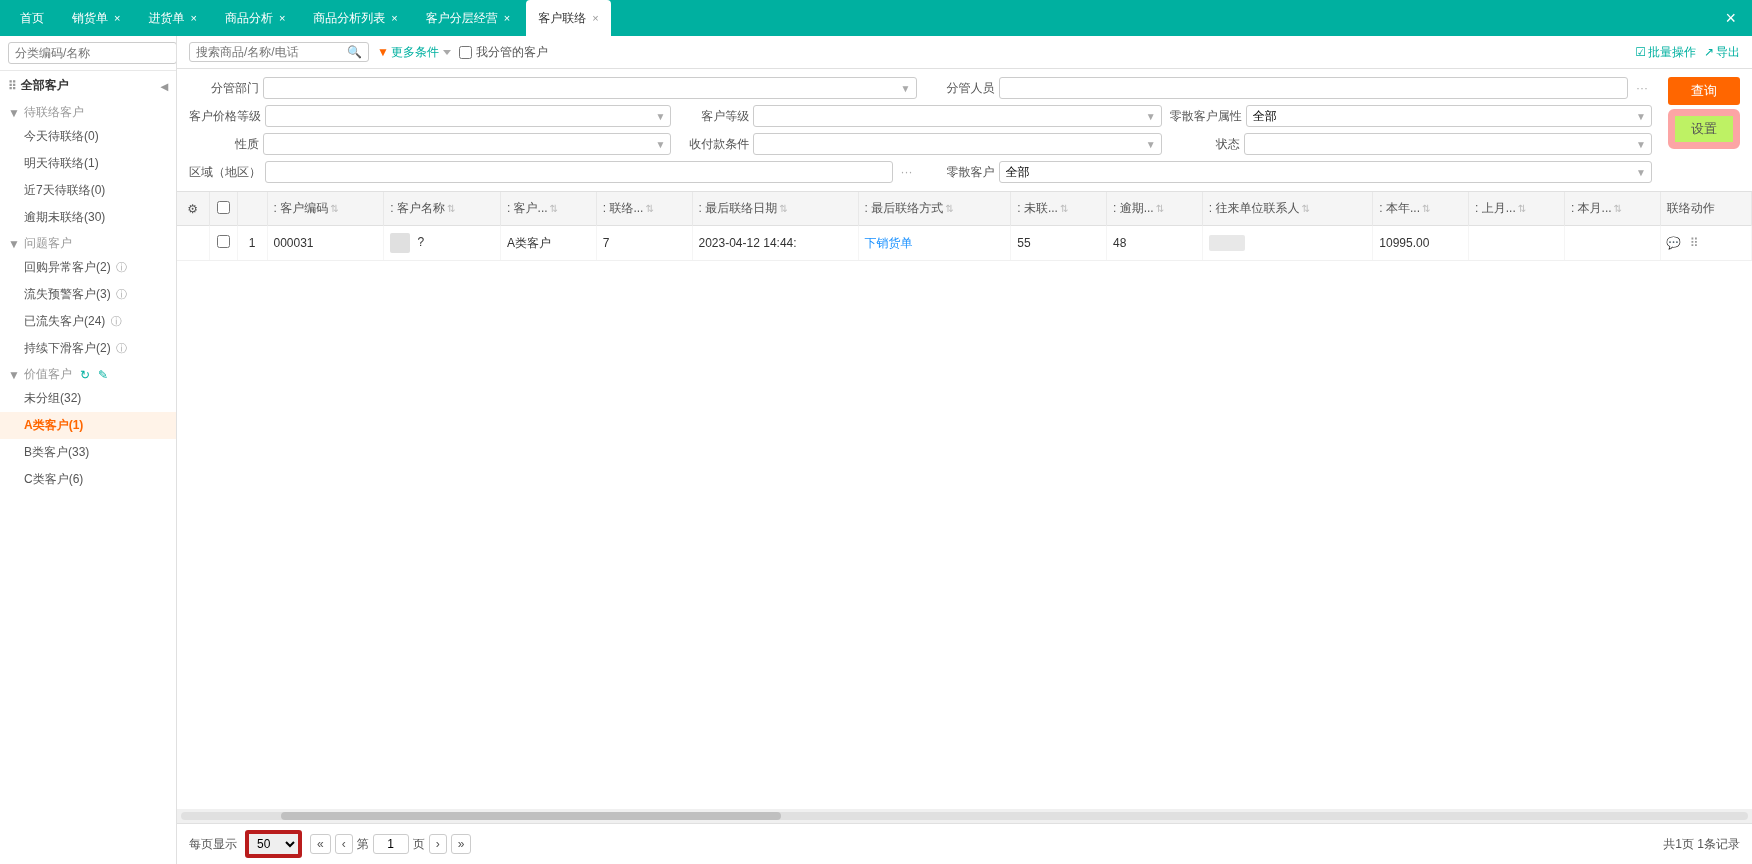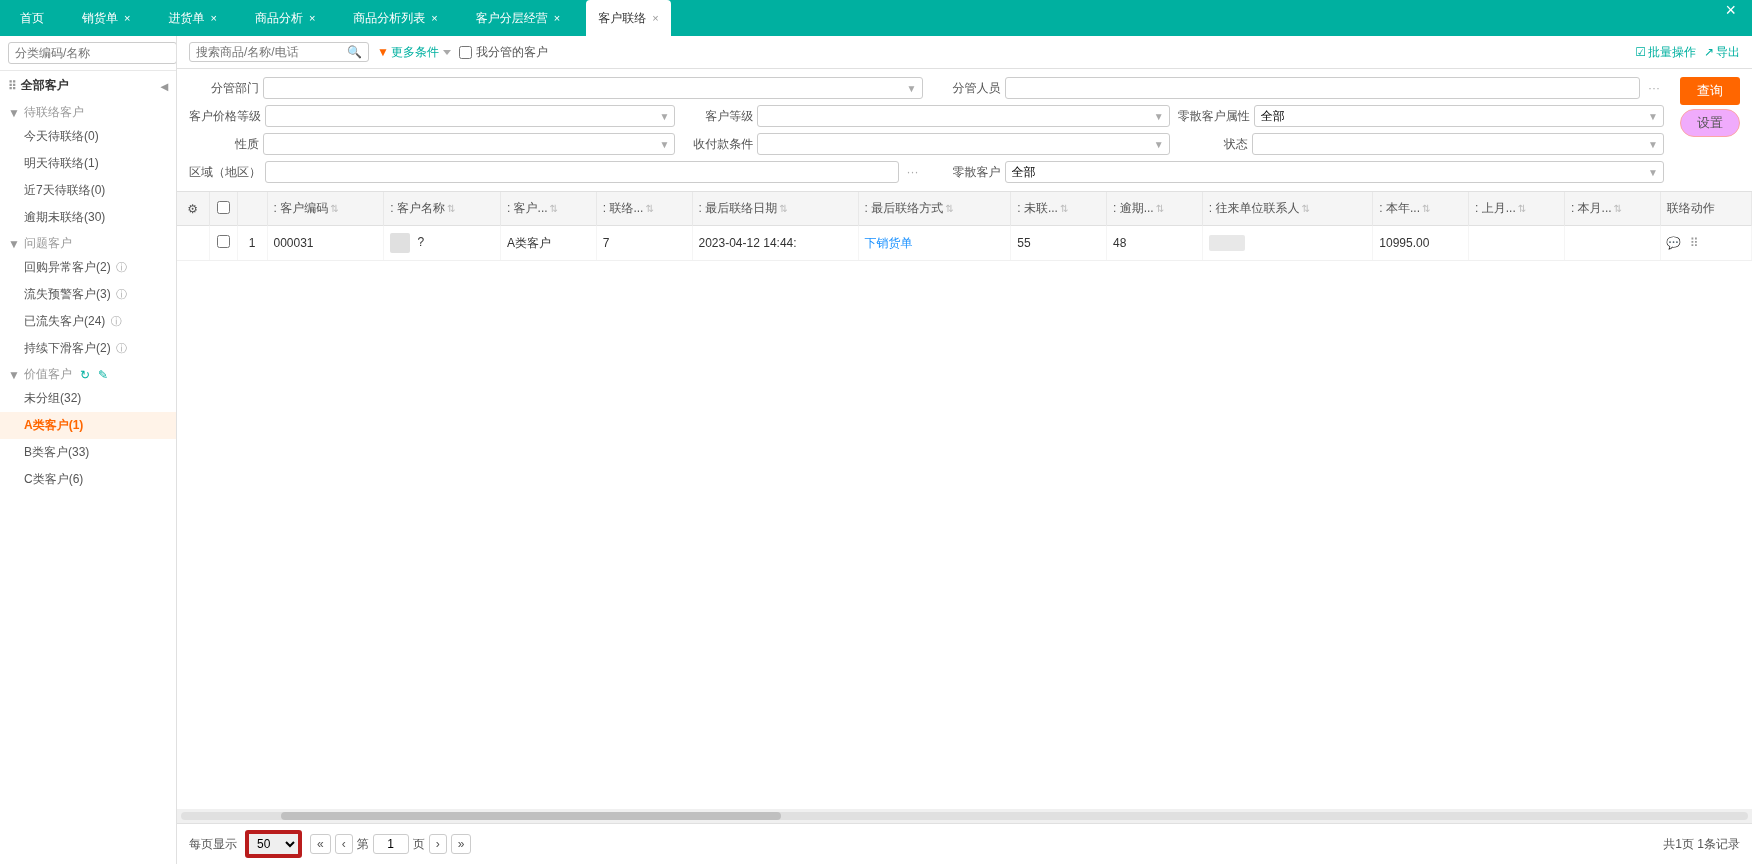--- a/index.html
+++ b/index.html
@@ -3,22 +3,23 @@
   <meta charset="utf-8">
   <style>
     * { box-sizing: border-box; margin: 0; padding: 0; font-family: 'Microsoft YaHei', Arial, sans-serif; font-size: 12px; }
     body { background: #f0f0f0; width: 1752px; height: 864px; overflow: hidden; }
     
     
     .top-nav {
       background: #00b0a0;
       height: 36px;
       display: flex;
+      align-items: center;
       padding: 0 8px;
-      gap: 14px;
+      gap: 4px;
     }
     .nav-tab {
       height: 36px;
       display: flex;
       align-items: center;
       padding: 0 12px;
       color: #fff;
       cursor: pointer;
       font-size: 13px;
       white-space: nowrap;
@@ -265,24 +266,24 @@
       background: #f60;
       color: #fff;
       border: none;
       border-radius: 3px;
       padding: 5px 16px;
       cursor: pointer;
       font-size: 13px;
       white-space: nowrap;
     }
     .btn-settings {
-      background: #f0abfc;
+      background: #bef264;
       color: #555;
-      border: 1px solid #fca5a5;
-      border-radius: 14px;
+      border: 7px solid #fca5a5;
+      border-radius: 6px;
       padding: 4px 16px;
       cursor: pointer;
       font-size: 13px;
       white-space: nowrap;
     }
 
     
     .table-area {
       flex: 1;
       overflow: auto;

